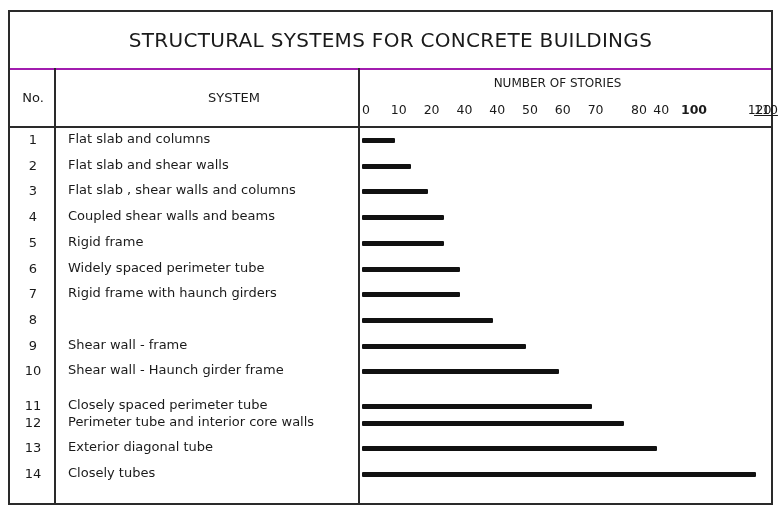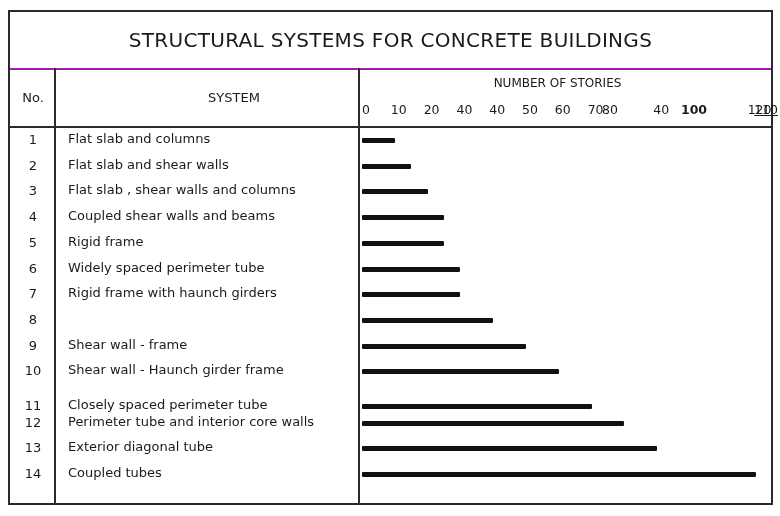--- a/index.html
+++ b/index.html
@@ -28,21 +28,21 @@
     <div class="h-stories">NUMBER OF STORIES</div>
     <div id="ticks">
         <span class="tick" style="left: 356px;">0</span>
         <span class="tick" style="left: 388.8px;">10</span>
         <span class="tick" style="left: 421.6px;">20</span>
         <span class="tick" style="left: 454.4px;">40</span>
         <span class="tick" style="left: 487.2px;">40</span>
         <span class="tick" style="left: 520px;">50</span>
         <span class="tick" style="left: 552.8px;">60</span>
         <span class="tick" style="left: 585.6px;">70</span>
-        <span class="tick" style="left: 600px;">80</span>
+        <span class="tick" style="left: 629px;">80</span>
         <span class="tick" style="left: 651.2px;">40</span>
         <span class="tick" style="left: 684px; font-weight: bold;">100</span>
         <span class="tick" style="left: 756px; text-decoration: underline;">110</span>
         <span class="tick" style="left: 749.6px;">120</span>
       </div>
   </div>
   <div class="vline" style="left:44px"></div>
   <div class="vline" style="left:348px"></div>
   <div id="rows">
       <div class="row" style="top: 116px;">
@@ -104,17 +104,17 @@
         <span class="r-sys">Perimeter tube and interior core walls</span>
         <div class="bar" style="width: 262.4px;"></div>
       </div>
       <div class="row" style="top: 424.4px;">
         <span class="r-no">13</span>
         <span class="r-sys">Exterior diagonal tube</span>
         <div class="bar" style="width: 295.2px;"></div>
       </div>
       <div class="row" style="top: 450.1px;">
         <span class="r-no">14</span>
-        <span class="r-sys">Coupled tubes</span>
+        <span class="r-sys">Closely tubes</span>
         <div class="bar" style="width: 393.6px;"></div>
       </div>
     </div>
 </div>
 
 </body></html>

